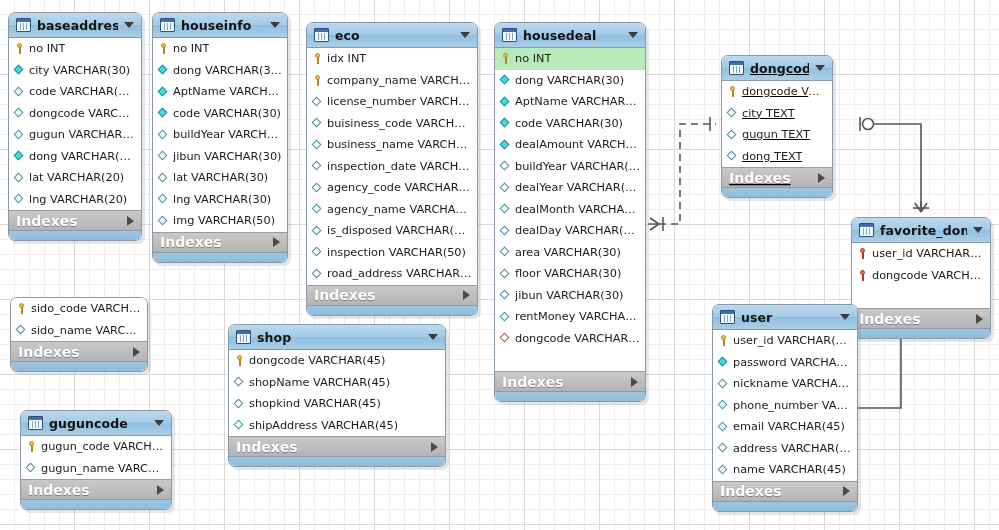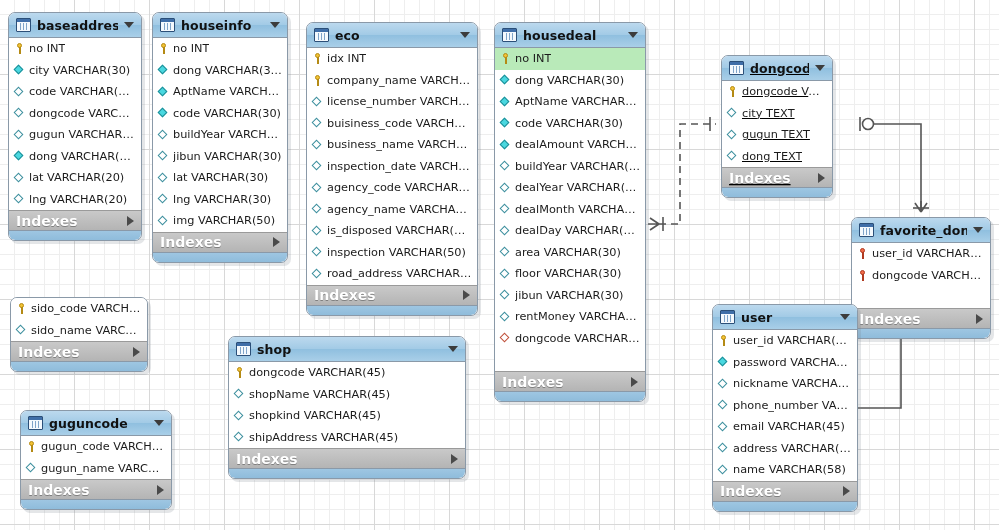--- a/index.html
+++ b/index.html
@@ -458,21 +458,21 @@
               <span class="cname">gugun_name VARCHAR(30)</span>
             </div>
           </div>
           <div class="idx">
             <span class="lbl">Indexes</span>
             <span class="arr"></span>
           </div>
           <div class="foot"></div>
         </div>
       </div>
-      <div class="tbl" style="left: 228px; top: 336px; width: 238px;">
+      <div class="tbl" style="left: 228px; top: 324px; width: 218px;">
         <div class="tbl-shadow"></div>
         <div class="tbl-inner">
           <div class="tbl-title">
             <span class="tbl-icon"></span>
             <span class="ttl">shop</span>
             <span class="caret"></span>
           </div>
           <div class="cols">
             <div class="col">
               <span class="g key"></span>
@@ -526,21 +526,21 @@
             <div class="col">
               <span class="g dia"></span>
               <span class="cname">email VARCHAR(45)</span>
             </div>
             <div class="col">
               <span class="g dia"></span>
               <span class="cname">address VARCHAR(45)</span>
             </div>
             <div class="col">
               <span class="g dia"></span>
-              <span class="cname">name VARCHAR(58)</span>
+              <span class="cname">name VARCHAR(45)</span>
             </div>
           </div>
           <div class="idx">
             <span class="lbl">Indexes</span>
             <span class="arr"></span>
           </div>
           <div class="foot"></div>
         </div>
       </div>
     </div>

